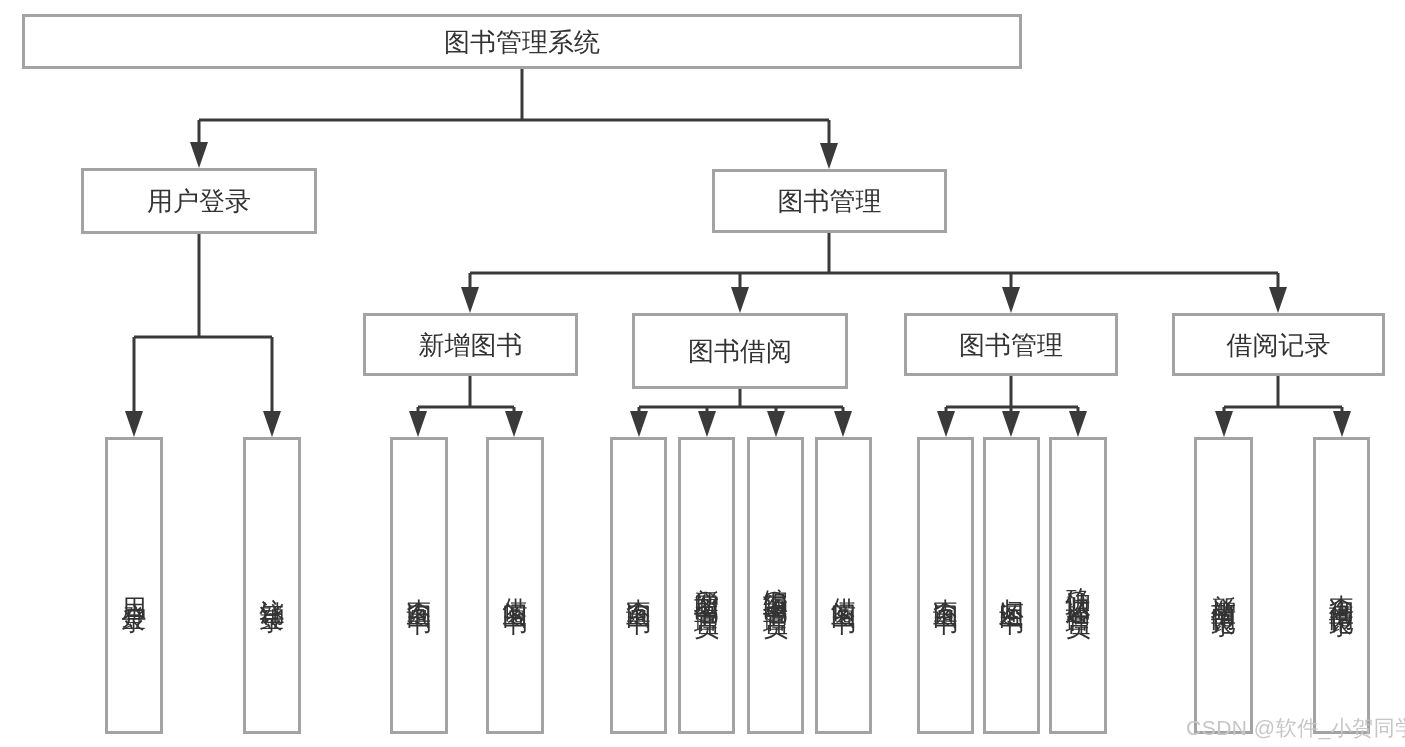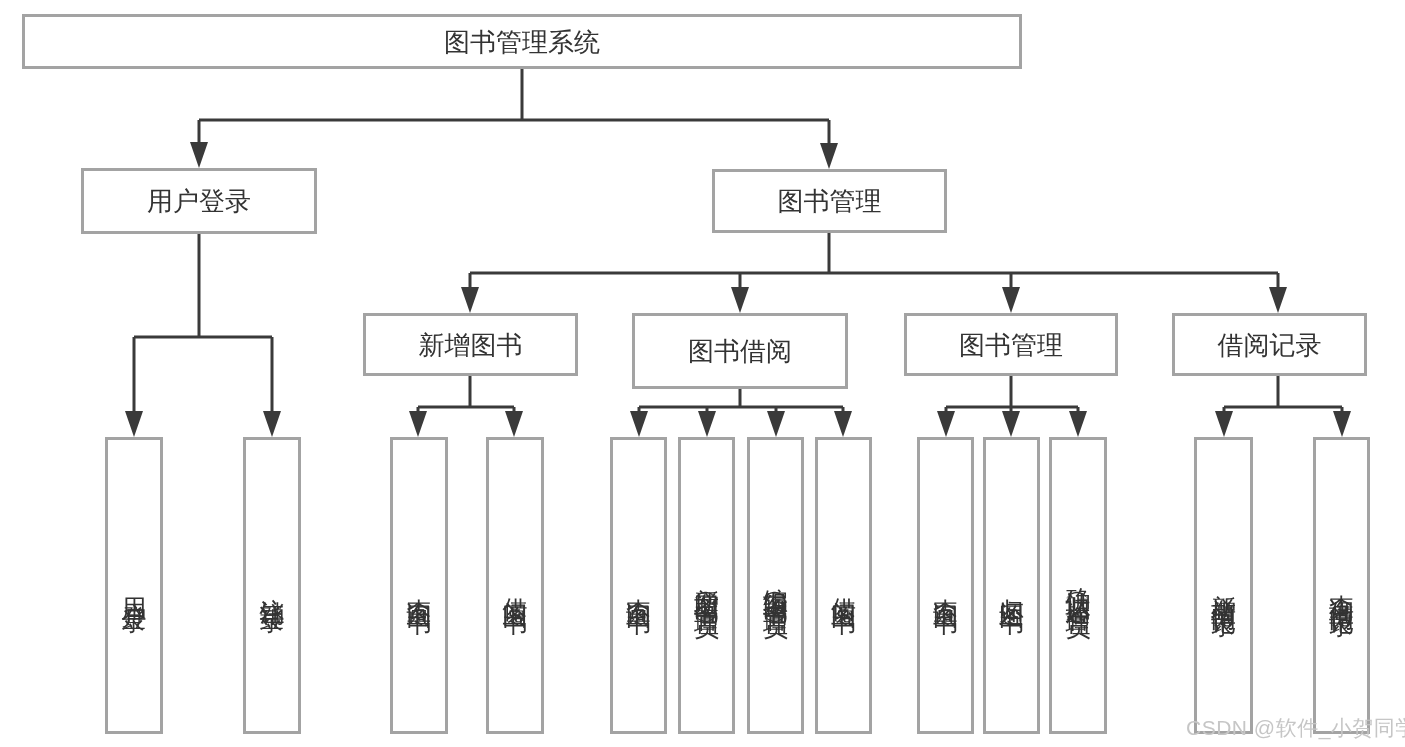--- a/index.html
+++ b/index.html
@@ -100,21 +100,21 @@
   </svg>
 
   <div class="node h" style="left:22px; top:14px; width:1000px; height:55px">图书管理系统</div>
 
   <div class="node h" style="left:81px; top:168px; width:236px; height:66px">用户登录</div>
   <div class="node h" style="left:712px; top:169px; width:235px; height:64px">图书管理</div>
 
   <div class="node h" style="left:363px; top:313px; width:215px; height:63px">新增图书</div>
   <div class="node h" style="left:632px; top:313px; width:216px; height:76px">图书借阅</div>
   <div class="node h" style="left:904px; top:313px; width:214px; height:63px">图书管理</div>
-  <div class="node h" style="left:1172px; top:313px; width:195px; height:63px">借阅记录</div>
+  <div class="node h" style="left:1172px; top:313px; width:213px; height:63px">借阅记录</div>
 
   <div class="node v" style="left:105px; top:437px; width:58px; height:297px">用户登录</div>
   <div class="node v" style="left:243px; top:437px; width:58px; height:297px">注销登录</div>
 
   <div class="node v" style="left:390px; top:437px; width:58px; height:297px">查询图书</div>
   <div class="node v" style="left:486px; top:437px; width:58px; height:297px">借阅图书</div>
 
   <div class="node v" style="left:610px; top:437px; width:57px; height:297px">查询图书</div>
   <div class="node v" style="left:678px; top:437px; width:57px; height:297px">新增图书（管理员）</div>
   <div class="node v" style="left:747px; top:437px; width:57px; height:297px">编辑图书（管理员）</div>

